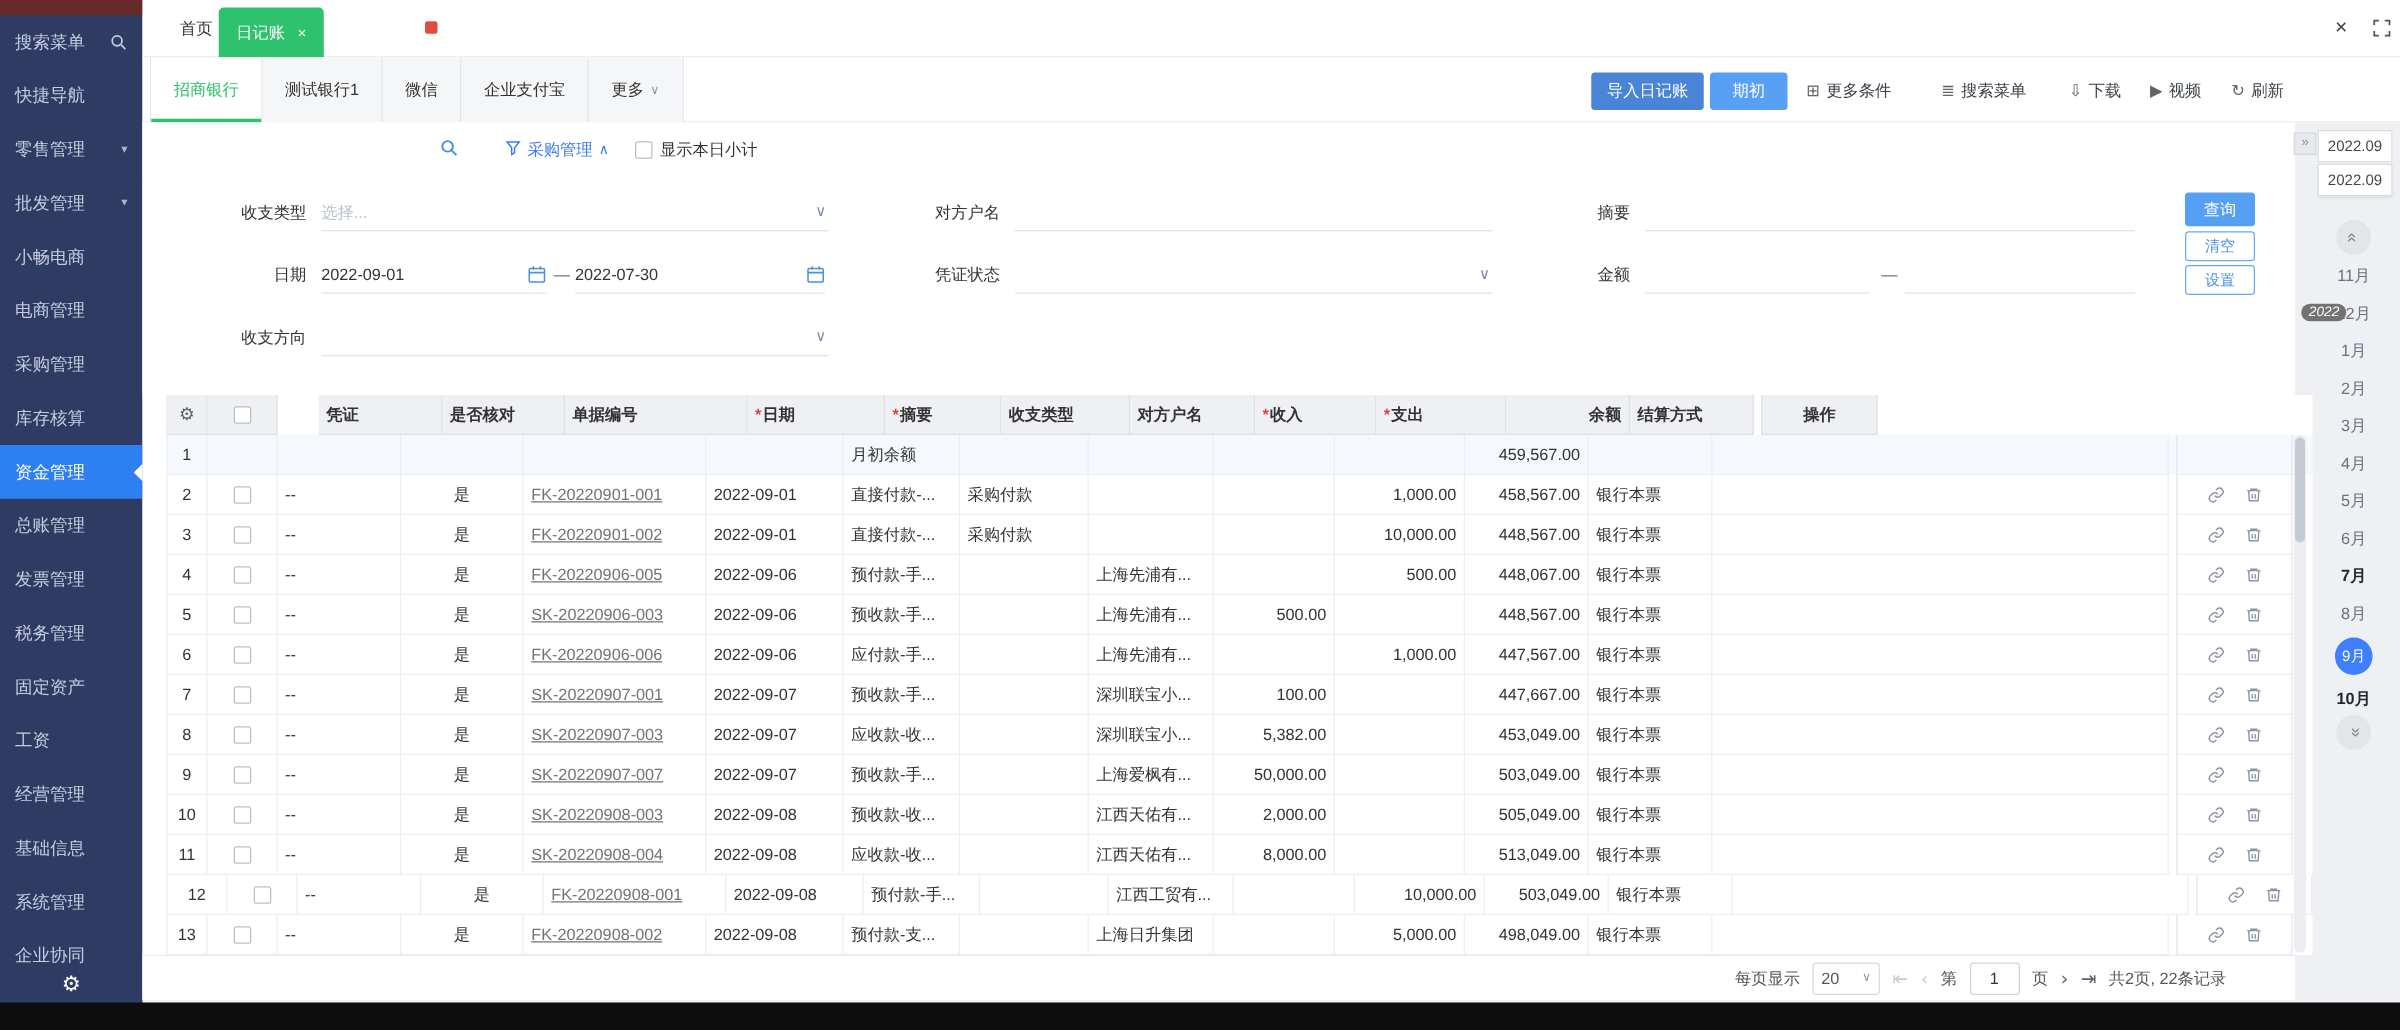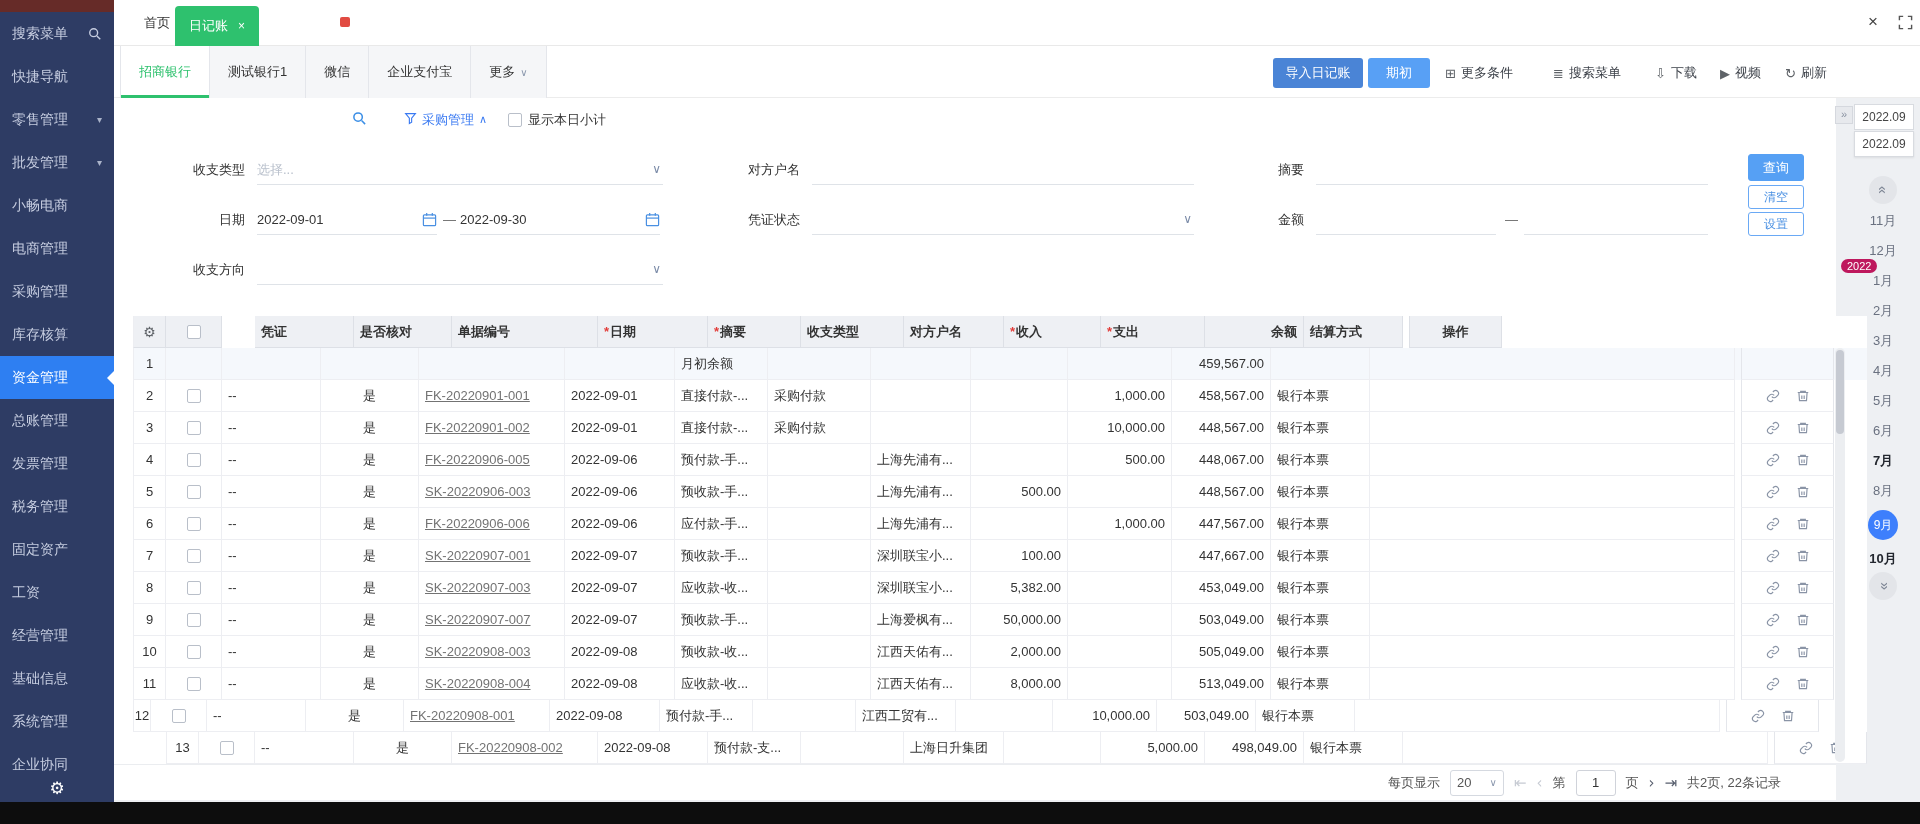--- a/index.html
+++ b/index.html
@@ -109,21 +109,21 @@
                 color:#444; text-align:center; line-height:24px; cursor:pointer; }
   .p1 { top:104px; } .p2 { top:131px; box-shadow:0 1px 2px rgba(0,0,0,.08); }
   .mbtn { position:absolute; left:1869px; width:28px; height:28px; border-radius:50%; background:#e3e5e9; color:#7d8594;
           display:flex; align-items:center; justify-content:center; cursor:pointer; font-size:14px; }
   .mbtn.up { top:176px; } .mbtn.down { top:572px; }
   .mbtn .g { transform:rotate(90deg); display:block; } .mbtn.down .g { transform:rotate(-90deg); }
   .months { position:absolute; left:1852px; top:210px; width:62px; display:flex; flex-direction:column; align-items:center; gap:8px; }
   .mitem { height:22px; line-height:22px; font-size:13px; color:#6a7180; cursor:pointer; }
   .mitem.strong { color:#23272f; font-weight:bold; }
   .mitem.active { width:30px; height:30px; line-height:30px; border-radius:50%; background:#3d7ffc; color:#fff; font-size:12px; text-align:center; }
-  .year-badge { position:absolute; left:1841px; top:259px; background:#be185d; color:#fff; font-size:11px; padding:1px 6px; border-radius:8px; }
+  .year-badge { position:absolute; left:1841px; top:243px; background:#737373; color:#fff; font-size:11px; padding:1px 6px; border-radius:8px;font-style:italic; }
 </style>
 </head>
 <body>
 
 <div class="sidebar">
   <div class="side-logo"></div>
   <div>
       <div class="side-item">
         <span class="lbl">搜索菜单</span>
         <span class="side-ico">
@@ -291,21 +291,21 @@
       <svg width="15" height="15" viewBox="0 0 16 16" fill="none" stroke="#4a90e2" stroke-width="1.3">
           <rect x="1.5" y="3" width="13" height="11.5" rx="1"></rect>
           <line x1="1.5" y1="6.5" x2="14.5" y2="6.5"></line>
           <line x1="5" y1="1" x2="5" y2="4"></line>
           <line x1="11" y1="1" x2="11" y2="4"></line>
         </svg>
     </span>
   </div>
   <div class="f-dash" style="left:329px;top:64px">—</div>
   <div class="f-field" style="left:346px;top:64px;width:200px">
-    <span>2022-09-30</span>
+    <span>2022-07-30</span>
     <span class="cal">
       <svg width="15" height="15" viewBox="0 0 16 16" fill="none" stroke="#4a90e2" stroke-width="1.3">
           <rect x="1.5" y="3" width="13" height="11.5" rx="1"></rect>
           <line x1="1.5" y1="6.5" x2="14.5" y2="6.5"></line>
           <line x1="5" y1="1" x2="5" y2="4"></line>
           <line x1="11" y1="1" x2="11" y2="4"></line>
         </svg>
     </span>
   </div>
   <div class="f-label" style="left:570px;top:64px;width:116px">凭证状态</div>
@@ -729,21 +729,21 @@
           </svg>
         </span>
         <span class="a-ico">
           <svg width="14" height="14" viewBox="0 0 24 24" fill="none" stroke="#8a94a6" stroke-width="2">
             <path d="M3 6h18M8 6V4h8v2M19 6l-1 14H6L5 6M10 11v6M14 11v6"></path>
           </svg>
         </span>
       </div>
     </div>
     <div class="trow">
-      <div class="tcell ctr" style="width: 18px;">12</div>
+      <div class="tcell ctr" style="width: 49px;">12</div>
       <div class="tcell ctr" style="width: 56px;">
         <span class="cbx"></span>
       </div>
       <div class="tcell" style="width: 99px;">--</div>
       <div class="tcell  ctr" style="width: 98px;">是</div>
       <div class="tcell" style="width: 146px;">
         <span class="link">FK-20220908-001</span>
       </div>
       <div class="tcell" style="width: 110px;">2022-09-08</div>
       <div class="tcell" style="width: 93px;">预付款-手...</div>
@@ -763,21 +763,21 @@
           </svg>
         </span>
         <span class="a-ico">
           <svg width="14" height="14" viewBox="0 0 24 24" fill="none" stroke="#8a94a6" stroke-width="2">
             <path d="M3 6h18M8 6V4h8v2M19 6l-1 14H6L5 6M10 11v6M14 11v6"></path>
           </svg>
         </span>
       </div>
     </div>
     <div class="trow">
-      <div class="tcell ctr" style="width: 33px; margin-left: 33px;">13</div>
+      <div class="tcell ctr" style="width: 33px;">13</div>
       <div class="tcell ctr" style="width: 56px;">
         <span class="cbx"></span>
       </div>
       <div class="tcell" style="width: 99px;">--</div>
       <div class="tcell  ctr" style="width: 98px;">是</div>
       <div class="tcell" style="width: 146px;">
         <span class="link">FK-20220908-002</span>
       </div>
       <div class="tcell" style="width: 110px;">2022-09-08</div>
       <div class="tcell" style="width: 93px;">预付款-支...</div>

